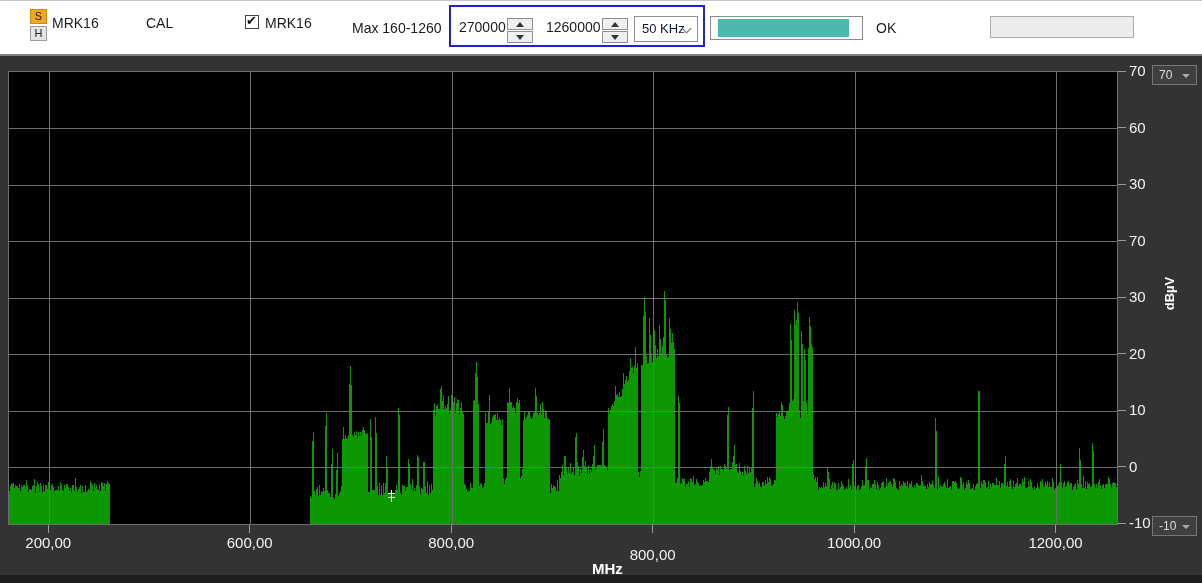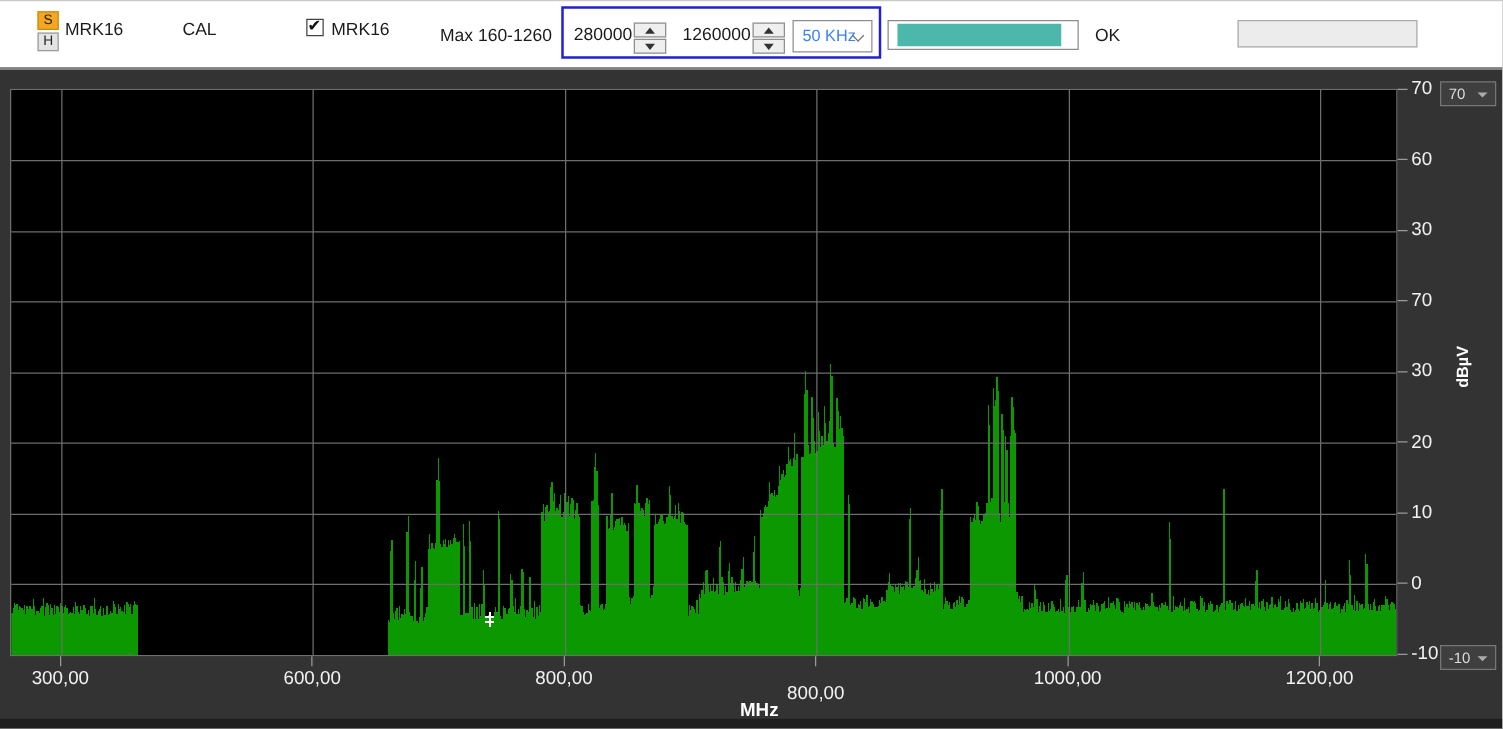--- a/index.html
+++ b/index.html
@@ -14,21 +14,21 @@
   #checkbox{position:absolute;left:245px;top:14px;width:14px;height:14px;background:#fff;border:1px solid #444;box-sizing:border-box;}
   #checkbox .check{position:absolute;left:0px;top:-3px;font-size:13px;color:#111;}
   #group-box{position:absolute;left:449px;top:4px;width:256px;height:42px;border:2px solid #2121CE;box-sizing:border-box;}
   .num-val{position:absolute;top:19px;font-size:14px;color:#1b1b1b;}
   .spinner{position:absolute;width:26px;height:26px;top:11px;}
   .spin-btn{position:absolute;left:0;width:26px;height:12px;background:#EFEFEF;border:1px solid #8f8f8f;box-sizing:border-box;}
   .spin-btn.up{top:0;}
   .spin-btn.dn{top:13px;}
   .tri-up{position:absolute;left:8px;top:3px;width:0;height:0;border-left:4px solid transparent;border-right:4px solid transparent;border-bottom:5px solid #333;}
   .tri-dn{position:absolute;left:8px;top:3px;width:0;height:0;border-left:4px solid transparent;border-right:4px solid transparent;border-top:5px solid #333;}
-  #step-select{position:absolute;left:183px;top:9px;width:64px;height:26px;background:#fff;border:1px solid #8f8f8f;box-sizing:border-box;font-size:13px;color:#3b82f6;line-height:24px;padding-left:7px;}
+  #step-select{position:absolute;left:183px;top:9px;width:64px;height:26px;background:#fff;border:1px solid #8f8f8f;box-sizing:border-box;font-size:13px;color:#0f172a;line-height:24px;padding-left:7px;}
   #step-caret{position:absolute;right:7px;top:8px;width:6px;height:6px;border-right:1px solid #707070;border-bottom:1px solid #707070;transform:rotate(45deg);}
   #progress{position:absolute;left:710px;top:15px;width:153px;height:24px;background:#fff;border:1px solid #8c8c8c;box-sizing:border-box;}
   #progress-fill{position:absolute;left:7px;top:2px;width:131px;height:18px;background:#4BB8AB;}
   #status-field{position:absolute;left:990px;top:15px;width:144px;height:22px;background:#ECECEC;border:1px solid #ABABAB;box-sizing:border-box;}
 
   
   #chart-panel{position:absolute;left:0;top:54px;width:1202px;height:529px;background:#333333;border-top:2px solid #828282;box-sizing:border-box;}
   #bottom-strip{position:absolute;left:0;bottom:0;width:1202px;height:8px;background:#1E1E1E;}
   #plot{position:absolute;left:8px;top:15px;width:1108px;height:452px;background:#000;border:1px solid #6E6E6E;box-sizing:content-box;}
   .gridline-v{position:absolute;top:0;width:1px;height:452px;background:#6E6E6E;}
@@ -56,21 +56,21 @@
     <div class="tb-label" style="left:146px;top:14px;">CAL</div>
 
     <div id="checkbox">
       <span class="check">✔</span>
     </div>
     <div class="tb-label" style="left:265px;top:14px;">MRK16</div>
 
     <div class="tb-label" style="left:352px;top:19px;">Max 160-1260</div>
 
     <div id="group-box" style="border-color: rgb(33, 33, 206);">
-      <div class="num-val" style="left:8px;top:12px;">280000</div>
+      <div class="num-val" style="left:8px;top:12px;">270000</div>
       <div class="spinner" style="left:56px;">
         <div class="spin-btn up">
             <span class="tri-up"></span>
           </div>
         <div class="spin-btn dn">
             <span class="tri-dn"></span>
           </div>
       </div>
       <div class="num-val" style="left:95px;top:12px;">1260000</div>
       <div class="spinner" style="left:151px;">
@@ -127,21 +127,21 @@
       <span>70</span>
       <span class="dd-caret"></span>
     </div>
     <div class="axis-dd" style="top:460px;">
       <span>-10</span>
       <span class="dd-caret"></span>
     </div>
 
     <div id="bottom-strip"></div>
   <div class="tick-x" style="left: 47.7909px; top: 469px;"></div>
-      <div class="xlab" style="left: 8.29091px; top: 478px;">300,00</div>
+      <div class="xlab" style="left: 8.29091px; top: 478px;">200,00</div>
       <div class="tick-x" style="left: 249.245px; top: 469px;"></div>
       <div class="xlab" style="left: 209.745px; top: 478px;">600,00</div>
       <div class="tick-x" style="left: 450.7px; top: 469px;"></div>
       <div class="xlab" style="left: 411.2px; top: 478px;">800,00</div>
       <div class="tick-x" style="left: 652.155px; top: 469px;"></div>
       <div class="xlab" style="left: 612.655px; top: 490px;">800,00</div>
       <div class="tick-x" style="left: 853.609px; top: 469px;"></div>
       <div class="xlab" style="left: 814.109px; top: 478px;">1000,00</div>
       <div class="tick-x" style="left: 1055.06px; top: 469px;"></div>
       <div class="xlab" style="left: 1015.56px; top: 478px;">1200,00</div>

